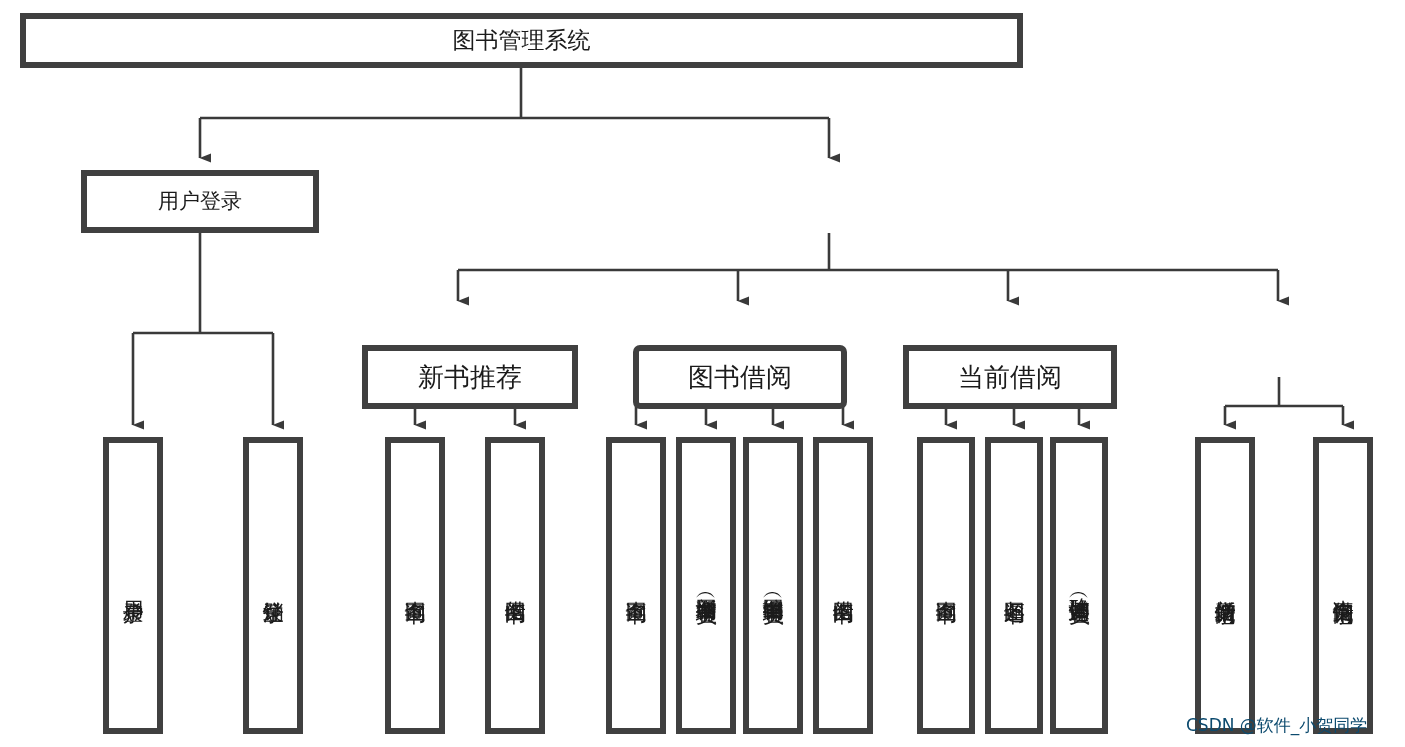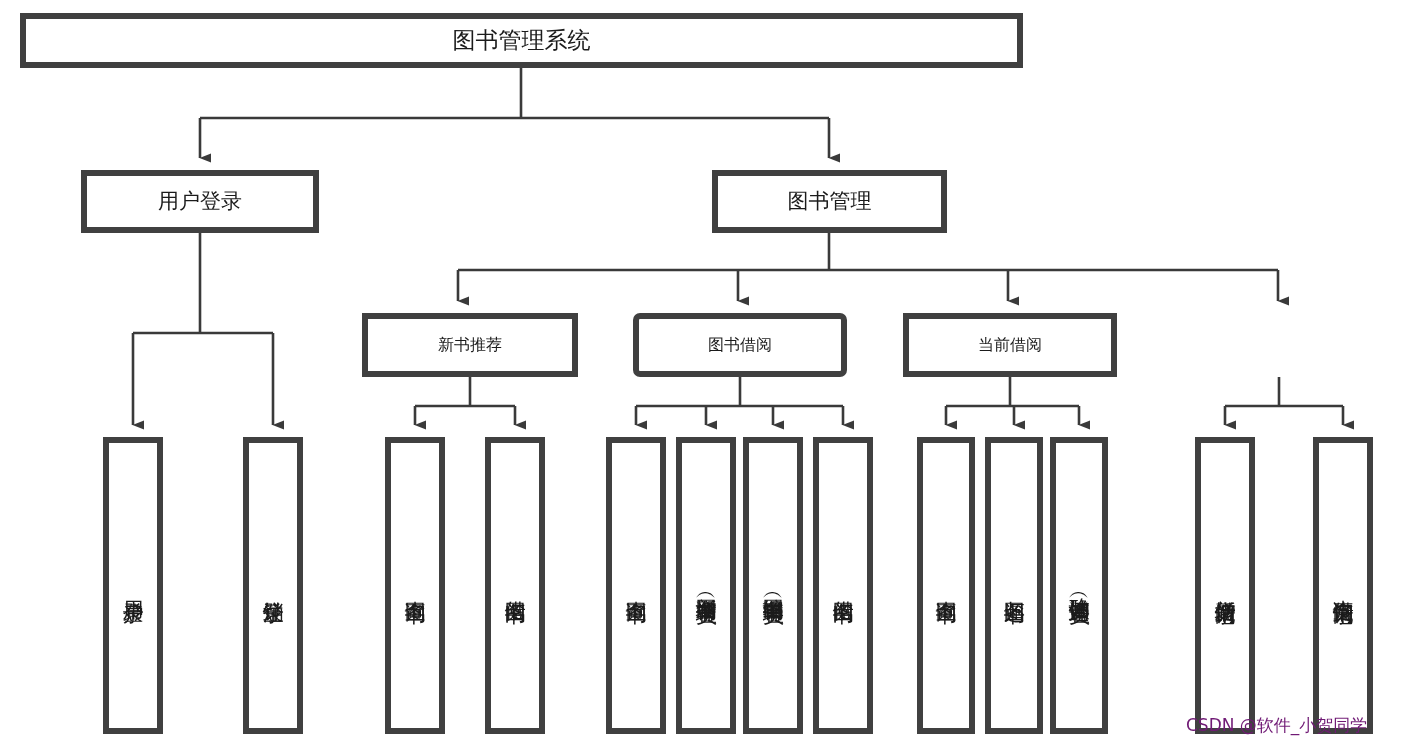--- a/index.html
+++ b/index.html
@@ -42,40 +42,41 @@
     line-height: 1.18;
     white-space: pre-line;
   }
   .node.level0 {
     font-size: 23px;
   }
   .node.level1 {
     font-size: 21px;
   }
   .node.level2 {
-    font-size: 16px;
+    font-size: 26px;
+    margin-top: 32px;
   }
   .node.leaf {
     align-items: center;
     justify-content: center;
     font-size: 21px;
   }
   .node.leaf .node-label {
     writing-mode: vertical-rl;
     text-orientation: upright;
     line-height: 1.08;
     letter-spacing: 1px;
     white-space: nowrap;
   }
   .watermark {
     position: absolute;
     left: 1186px;
     top: 714px;
     font-size: 17px;
-    color: #701a75;
+    color: #0c4a6e;
     white-space: nowrap;
     z-index: 5;
     font-family: "DejaVu Sans", sans-serif;
   }
 </style>
 </head>
 <body>
 
 <div id="diagram-root">
 
@@ -122,23 +123,20 @@
       </g>
   </svg>
 
   <div class="node level0" style="left: 20px; top: 13px; width: 1003px; height: 55px;">
     <span class="node-label">图书管理系统</span>
   </div>
 
   <div class="node level1" style="left: 81px; top: 170px; width: 238px; height: 63px;">
     <span class="node-label">用户登录</span>
   </div>
-  <div class="node level1" style="left: 712px; top: 170px; width: 235px; height: 63px;">
-    <span class="node-label">图书管理</span>
-  </div>
 
   <div class="node level2" style="left: 362px; top: 313px; width: 216px; height: 64px;">
     <span class="node-label">新书推荐</span>
   </div>
   <div class="node level2" style="left: 633px; top: 313px; width: 214px; height: 64px; border-radius: 7px;">
     <span class="node-label">图书借阅</span>
   </div>
   <div class="node level2" style="left: 903px; top: 313px; width: 214px; height: 64px;">
     <span class="node-label">当前借阅</span>
   </div>

